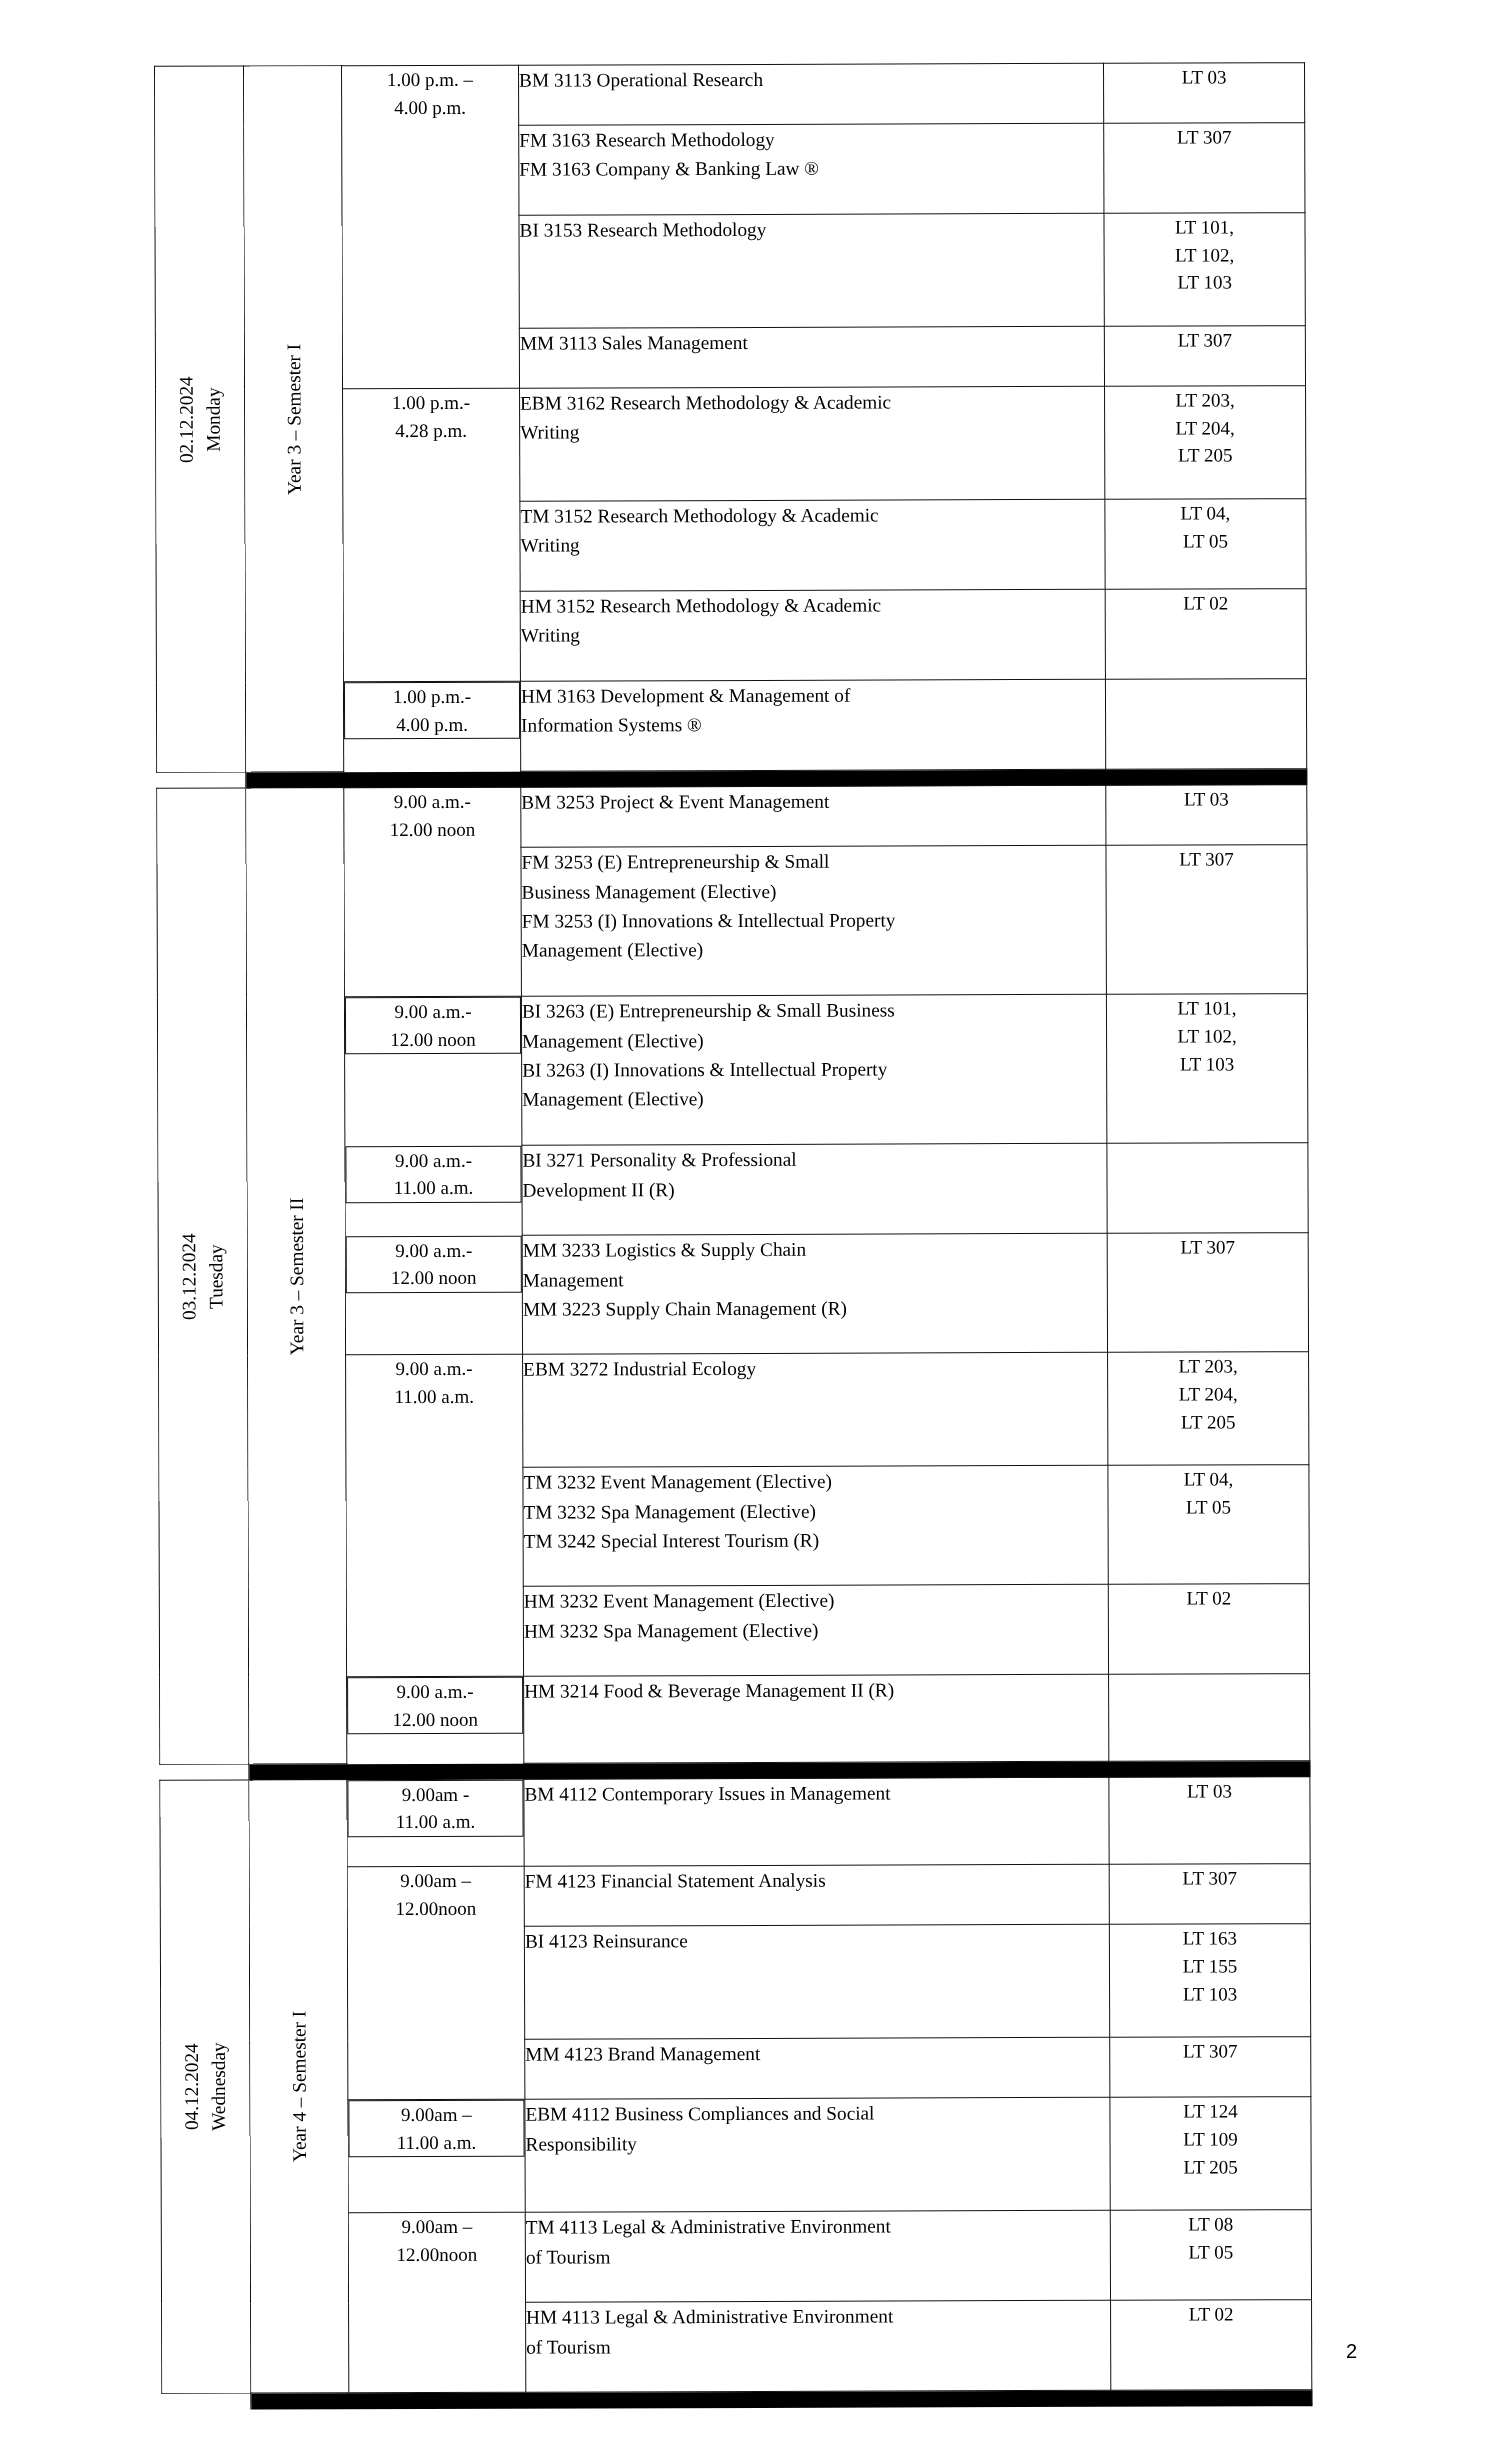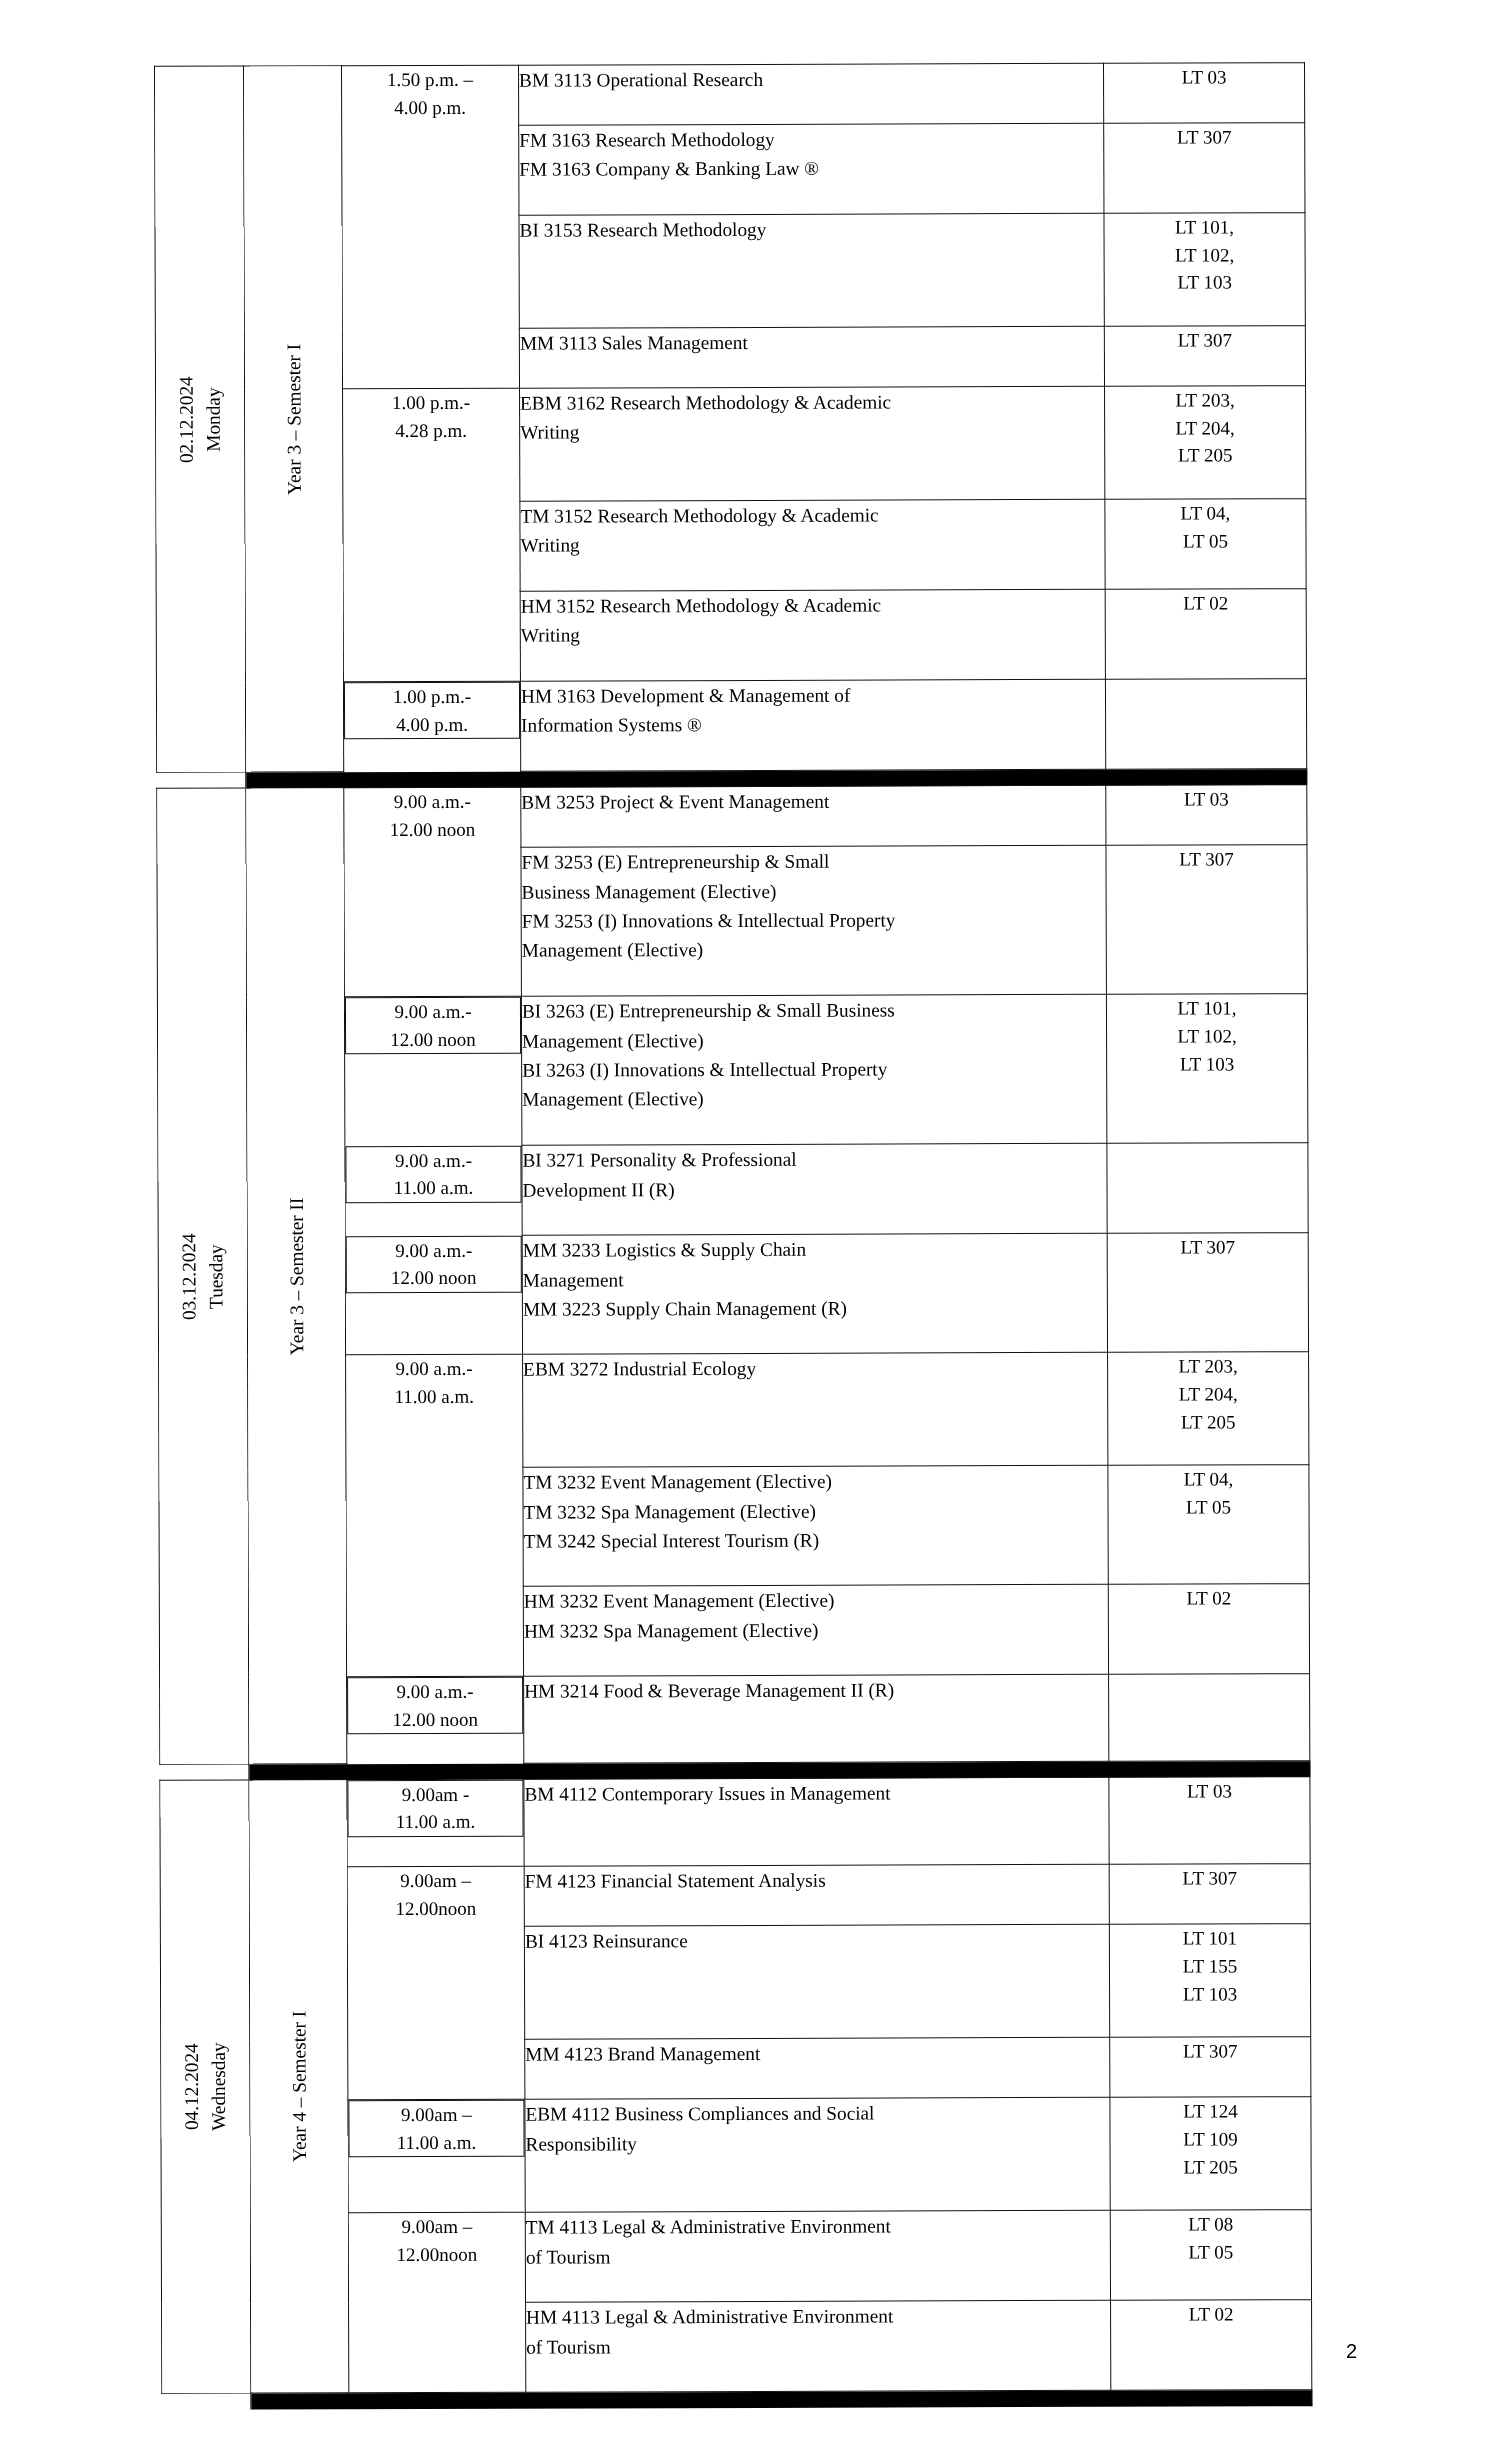--- a/index.html
+++ b/index.html
@@ -77,21 +77,21 @@
             <td class="vcell" rowspan="8">
               <div class="vrot">
                 <span>02.12.2024</span>
                 <span>Monday</span>
               </div>
             </td>
             <td class="vcell" rowspan="8">
               <div class="vrot">Year 3 – Semester I</div>
             </td>
             <td class="time" rowspan="4">
-              <span>1.50 p.m. –</span>
+              <span>1.00 p.m. –</span>
               <span>4.00 p.m.</span>
             </td>
             <td class="subj">
               <span>BM 3113 Operational Research</span>
             </td>
             <td class="ven">
               <span>LT 03</span>
             </td>
           </tr>
           <tr style="height: 90px;">
@@ -323,21 +323,21 @@
             </td>
             <td class="ven">
               <span>LT 307</span>
             </td>
           </tr>
           <tr style="height: 113px;">
             <td class="subj">
               <span>BI 4123 Reinsurance</span>
             </td>
             <td class="ven">
-              <span>LT 101</span>
+              <span>LT 163</span>
               <span>LT 155</span>
               <span>LT 103</span>
             </td>
           </tr>
           <tr style="height: 60px;">
             <td class="subj">
               <span>MM 4123 Brand Management</span>
             </td>
             <td class="ven">
               <span>LT 307</span>

